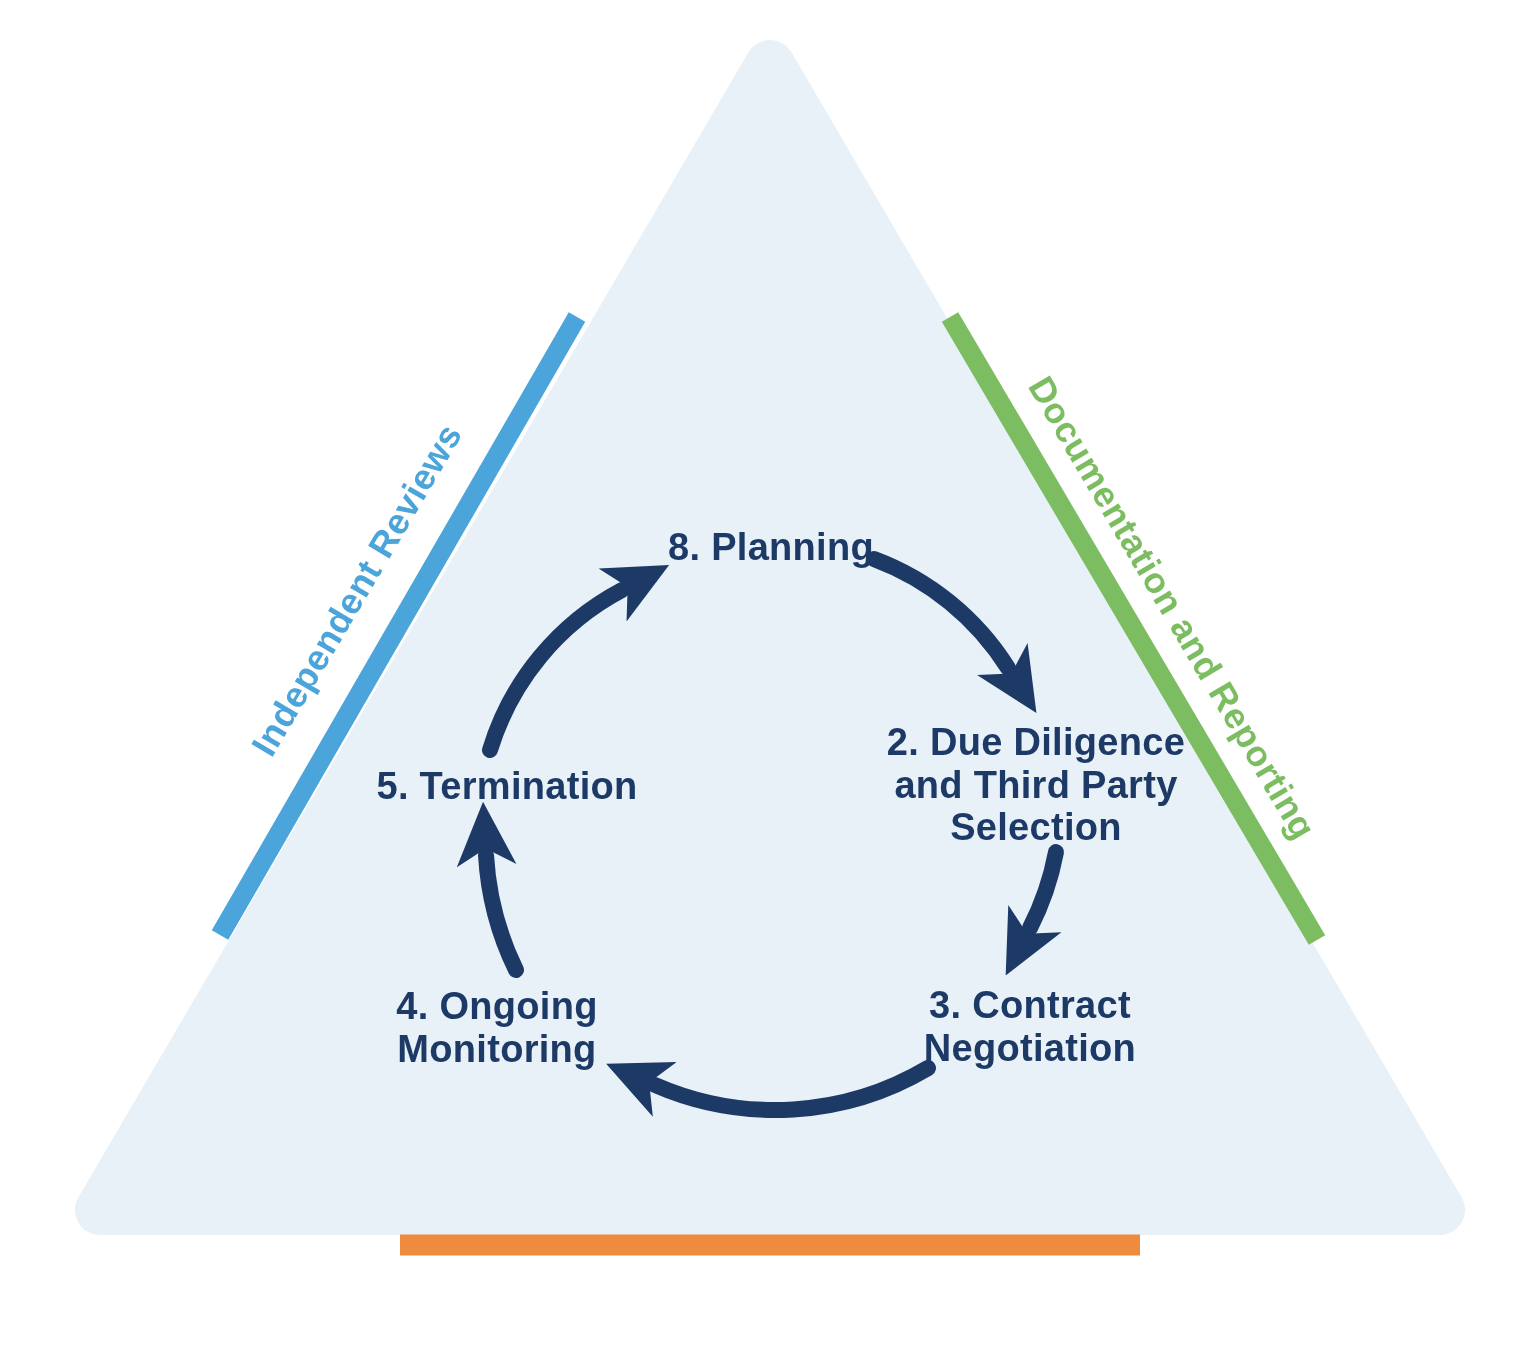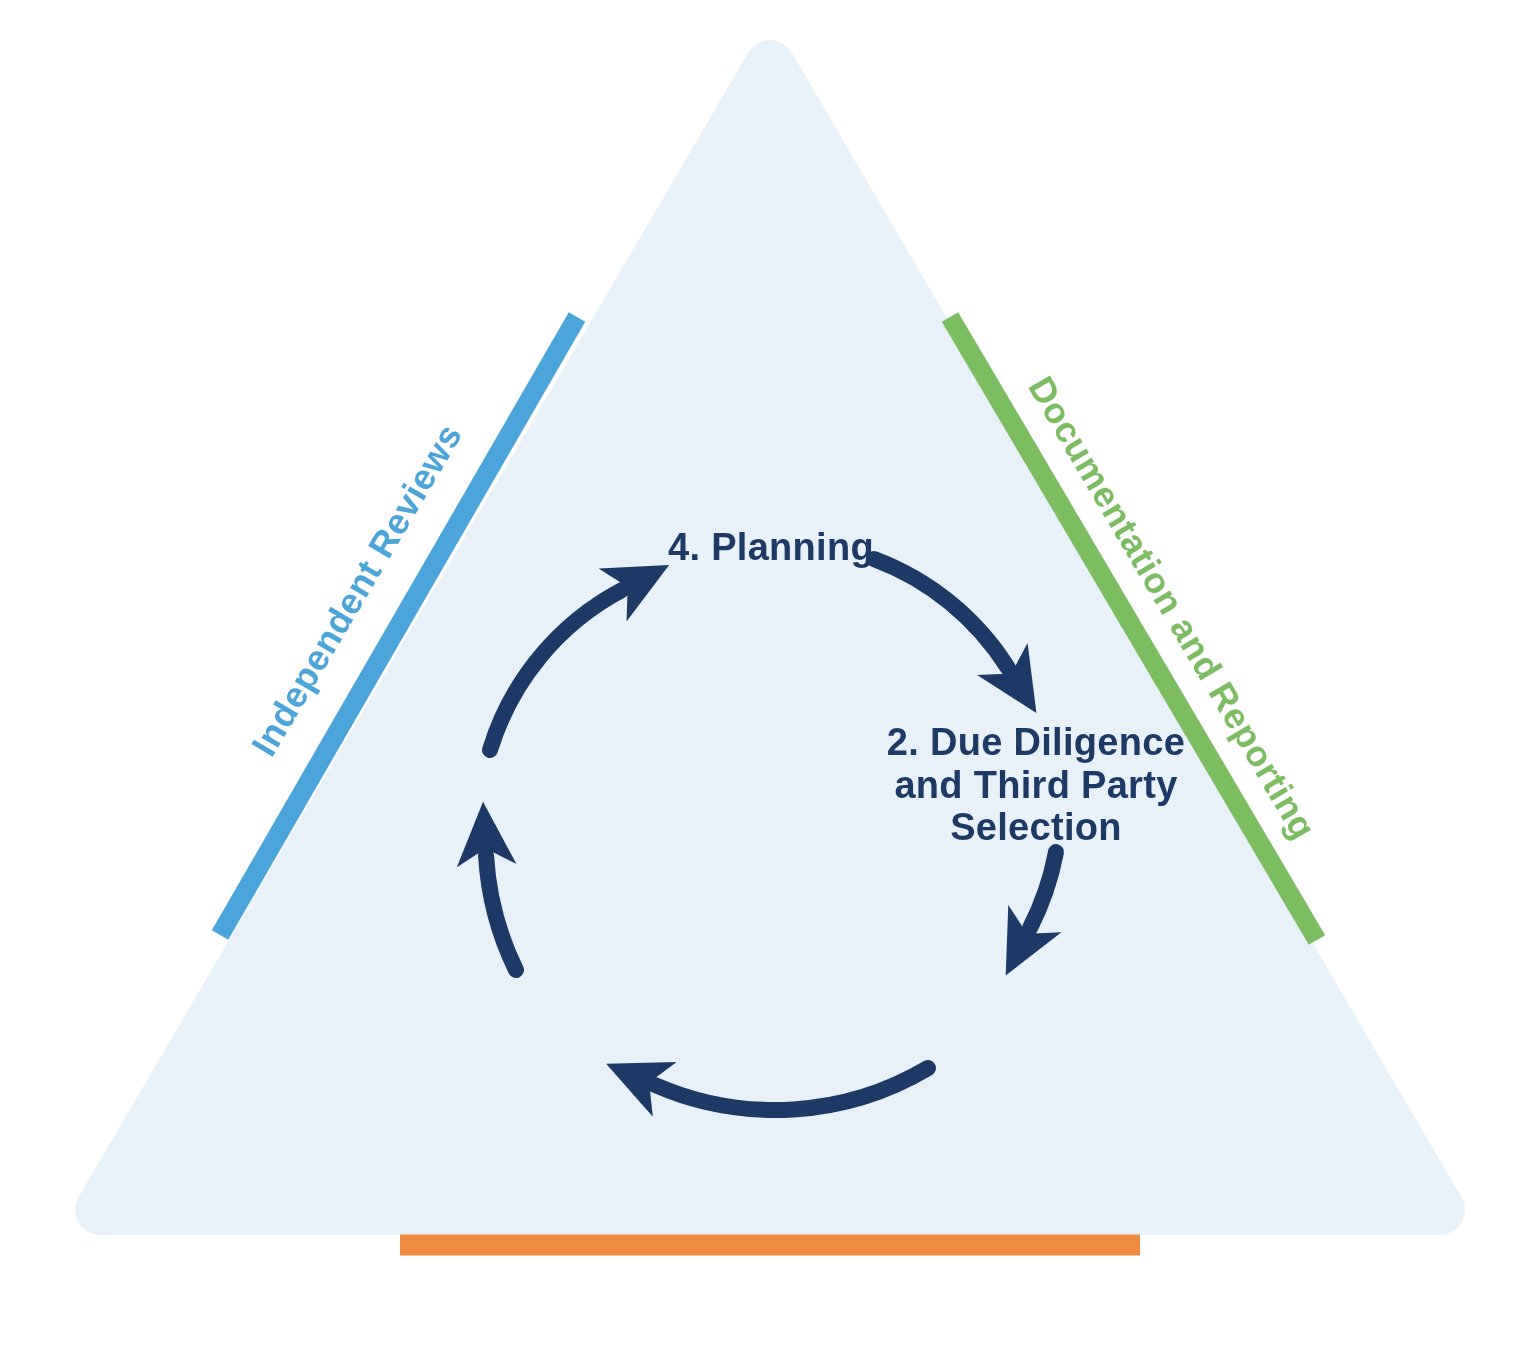--- a/index.html
+++ b/index.html
@@ -58,27 +58,32 @@
     <line x1="950" y1="317" x2="1317" y2="940" stroke="#7cbd62" stroke-width="19"></line>
     <line x1="400" y1="1245" x2="1140" y2="1245" stroke="#ee8b3e" stroke-width="21"></line>
 
     <path d="M 874 559 A 270 270 0 0 1 1008 668" fill="none" stroke="#1d3a66" stroke-width="16" stroke-linecap="round" marker-end="url(#navy-arrowhead)"></path>
     <path d="M 1056 852 A 280 280 0 0 1 1030 928" fill="none" stroke="#1d3a66" stroke-width="16" stroke-linecap="round" marker-end="url(#navy-arrowhead)"></path>
     <path d="M 928 1068 A 300 300 0 0 1 655 1085" fill="none" stroke="#1d3a66" stroke-width="16" stroke-linecap="round" marker-end="url(#navy-arrowhead)"></path>
     <path d="M 516 970 A 300 300 0 0 1 486 855" fill="none" stroke="#1d3a66" stroke-width="16" stroke-linecap="round" marker-end="url(#navy-arrowhead)"></path>
     <path d="M 490 750 A 270 270 0 0 1 622 590" fill="none" stroke="#1d3a66" stroke-width="16" stroke-linecap="round" marker-end="url(#navy-arrowhead)"></path>
   </svg>
 
-  <div class="label stage-label" style="left:771px; top:547px;">4. Planning</div>
+  <div class="label stage-label" style="left:771px; top:547px;">8. Planning</div>
 
   <div class="label stage-label" style="left:1036px; top:785px;text-align:center;">2. Due Diligence
 and Third Party
 Selection</div>
 
+  <div class="label stage-label" style="left:1030px; top:1027px;">3. Contract
+Negotiation</div>
 
+  <div class="label stage-label" style="left:497px; top:1028px;">4. Ongoing
+Monitoring</div>
 
+  <div class="label stage-label" style="left:507px; top:786px;">5. Termination</div>
 
   <div class="label side-label left" style="left:357px; top:590px;">Independent Reviews</div>
 
   <div class="label side-label right" style="left:1172px; top:608px;">Documentation and Reporting</div>
 
 
 </div>
 
 </body></html>

